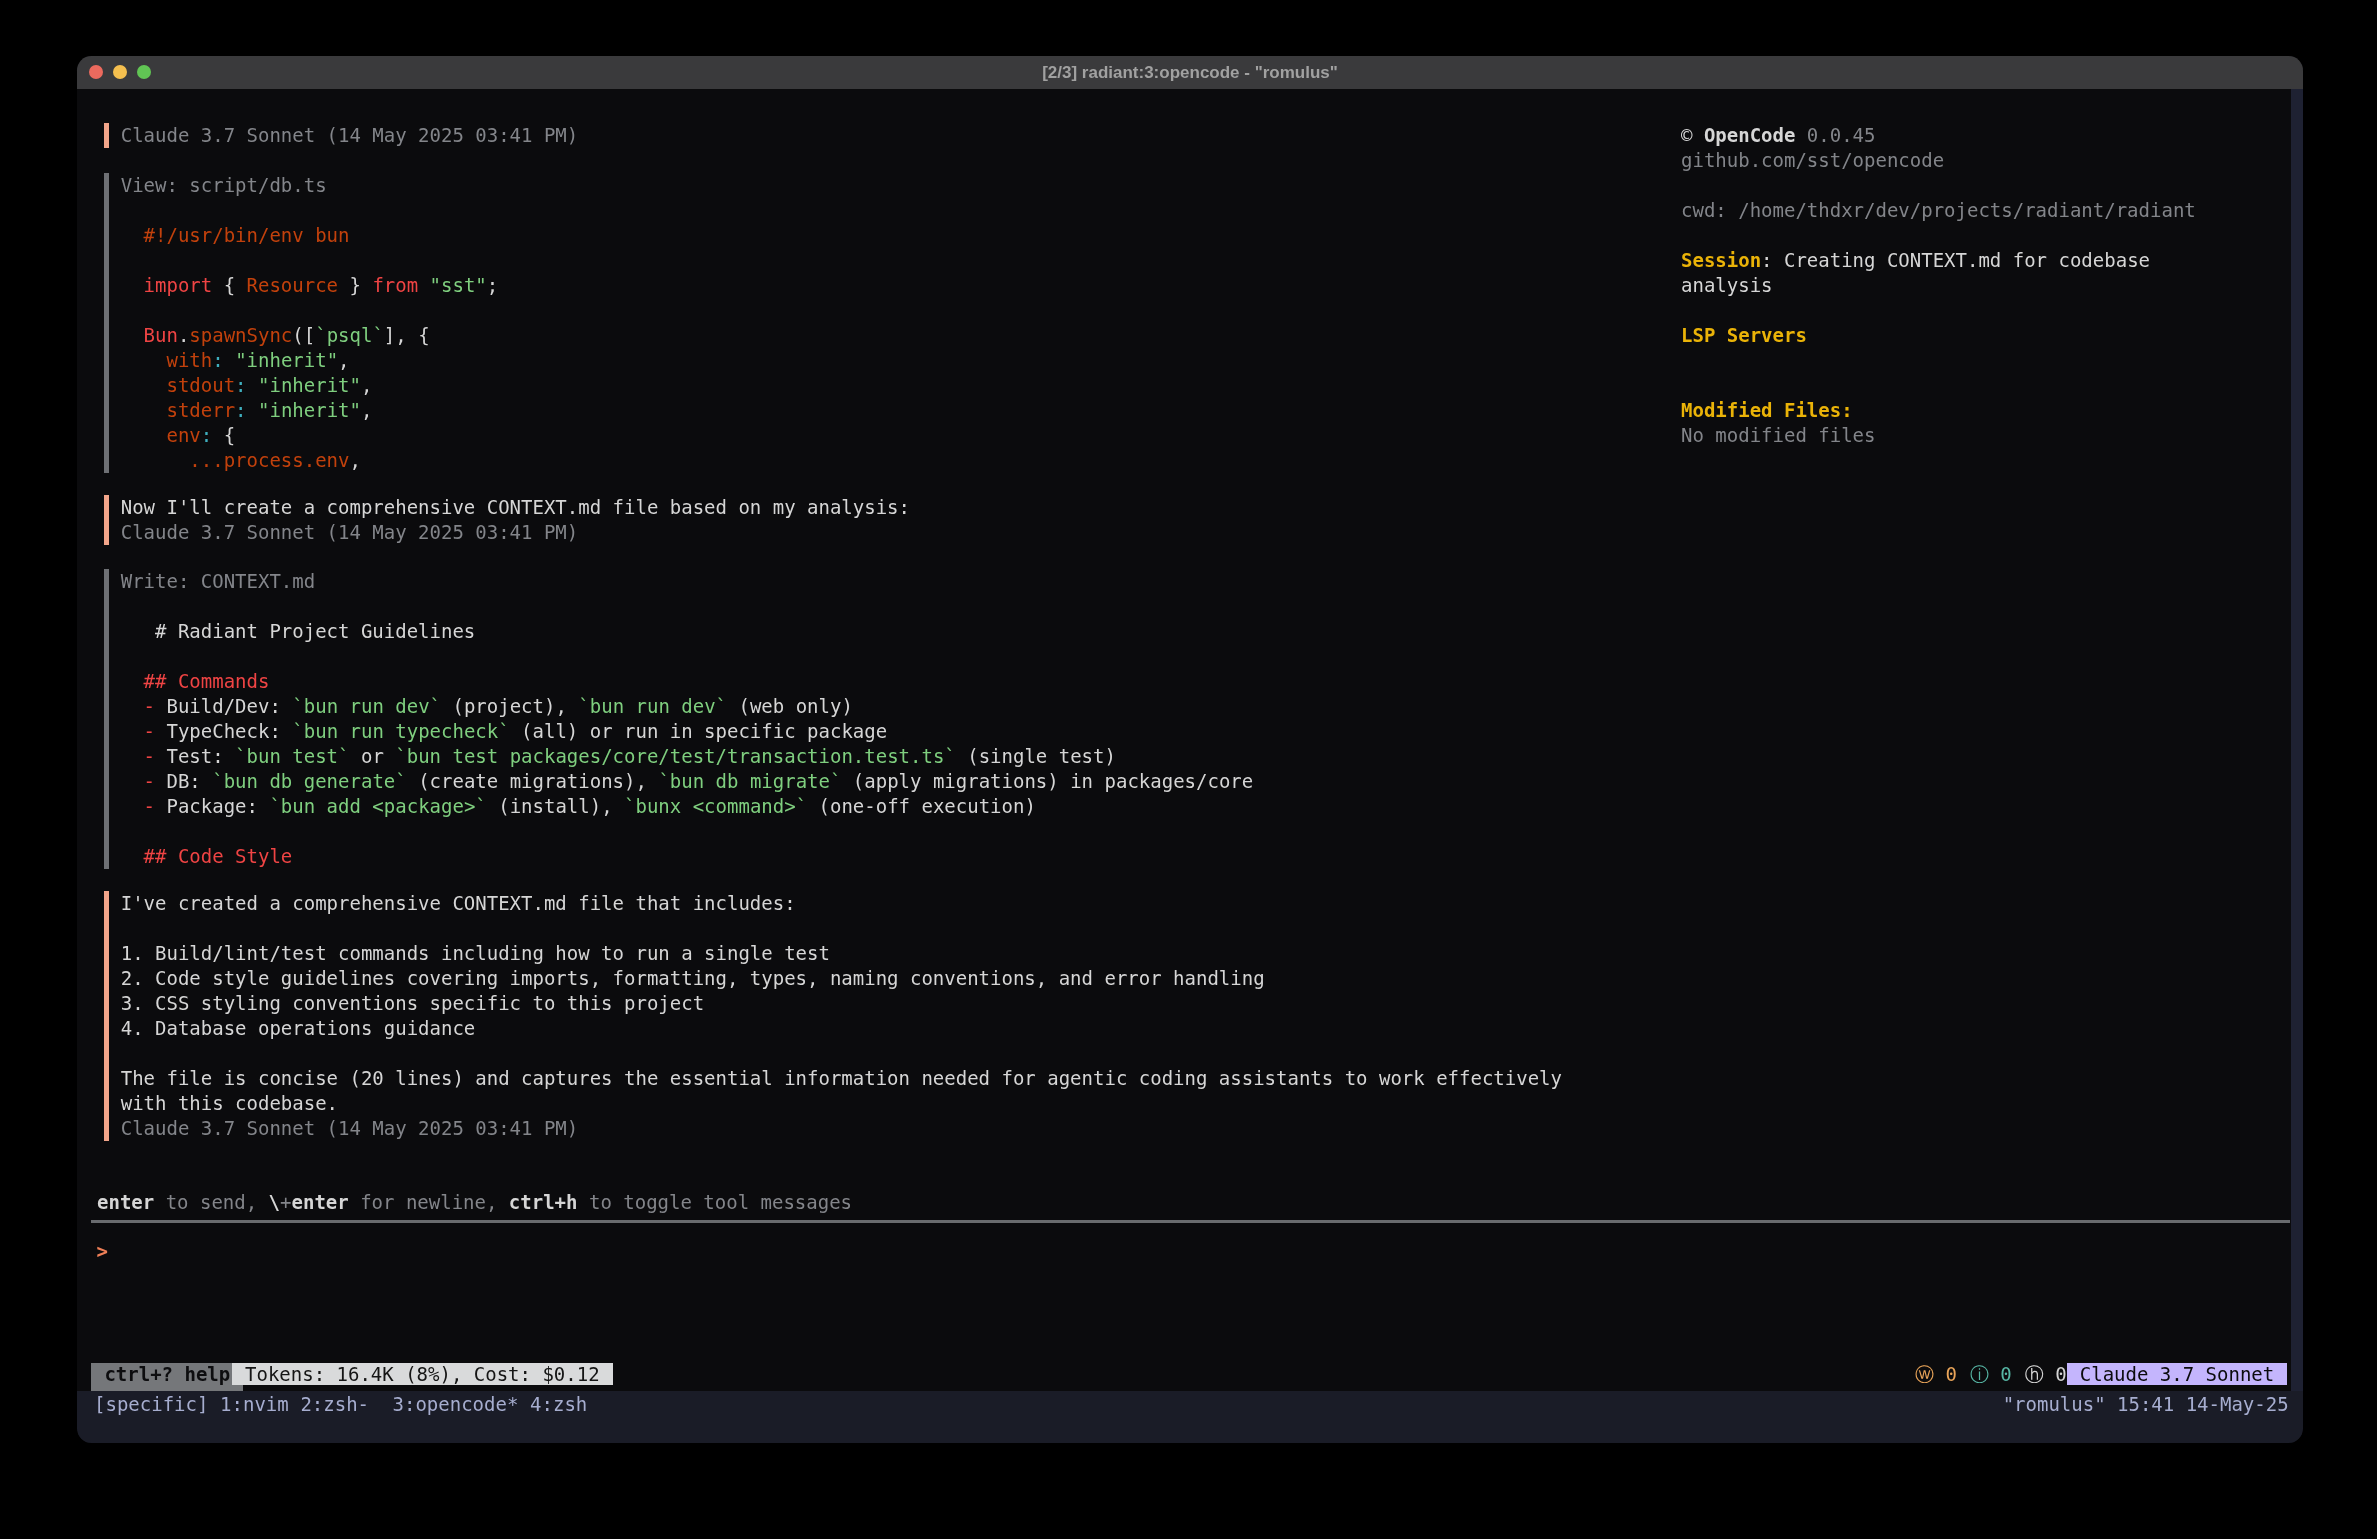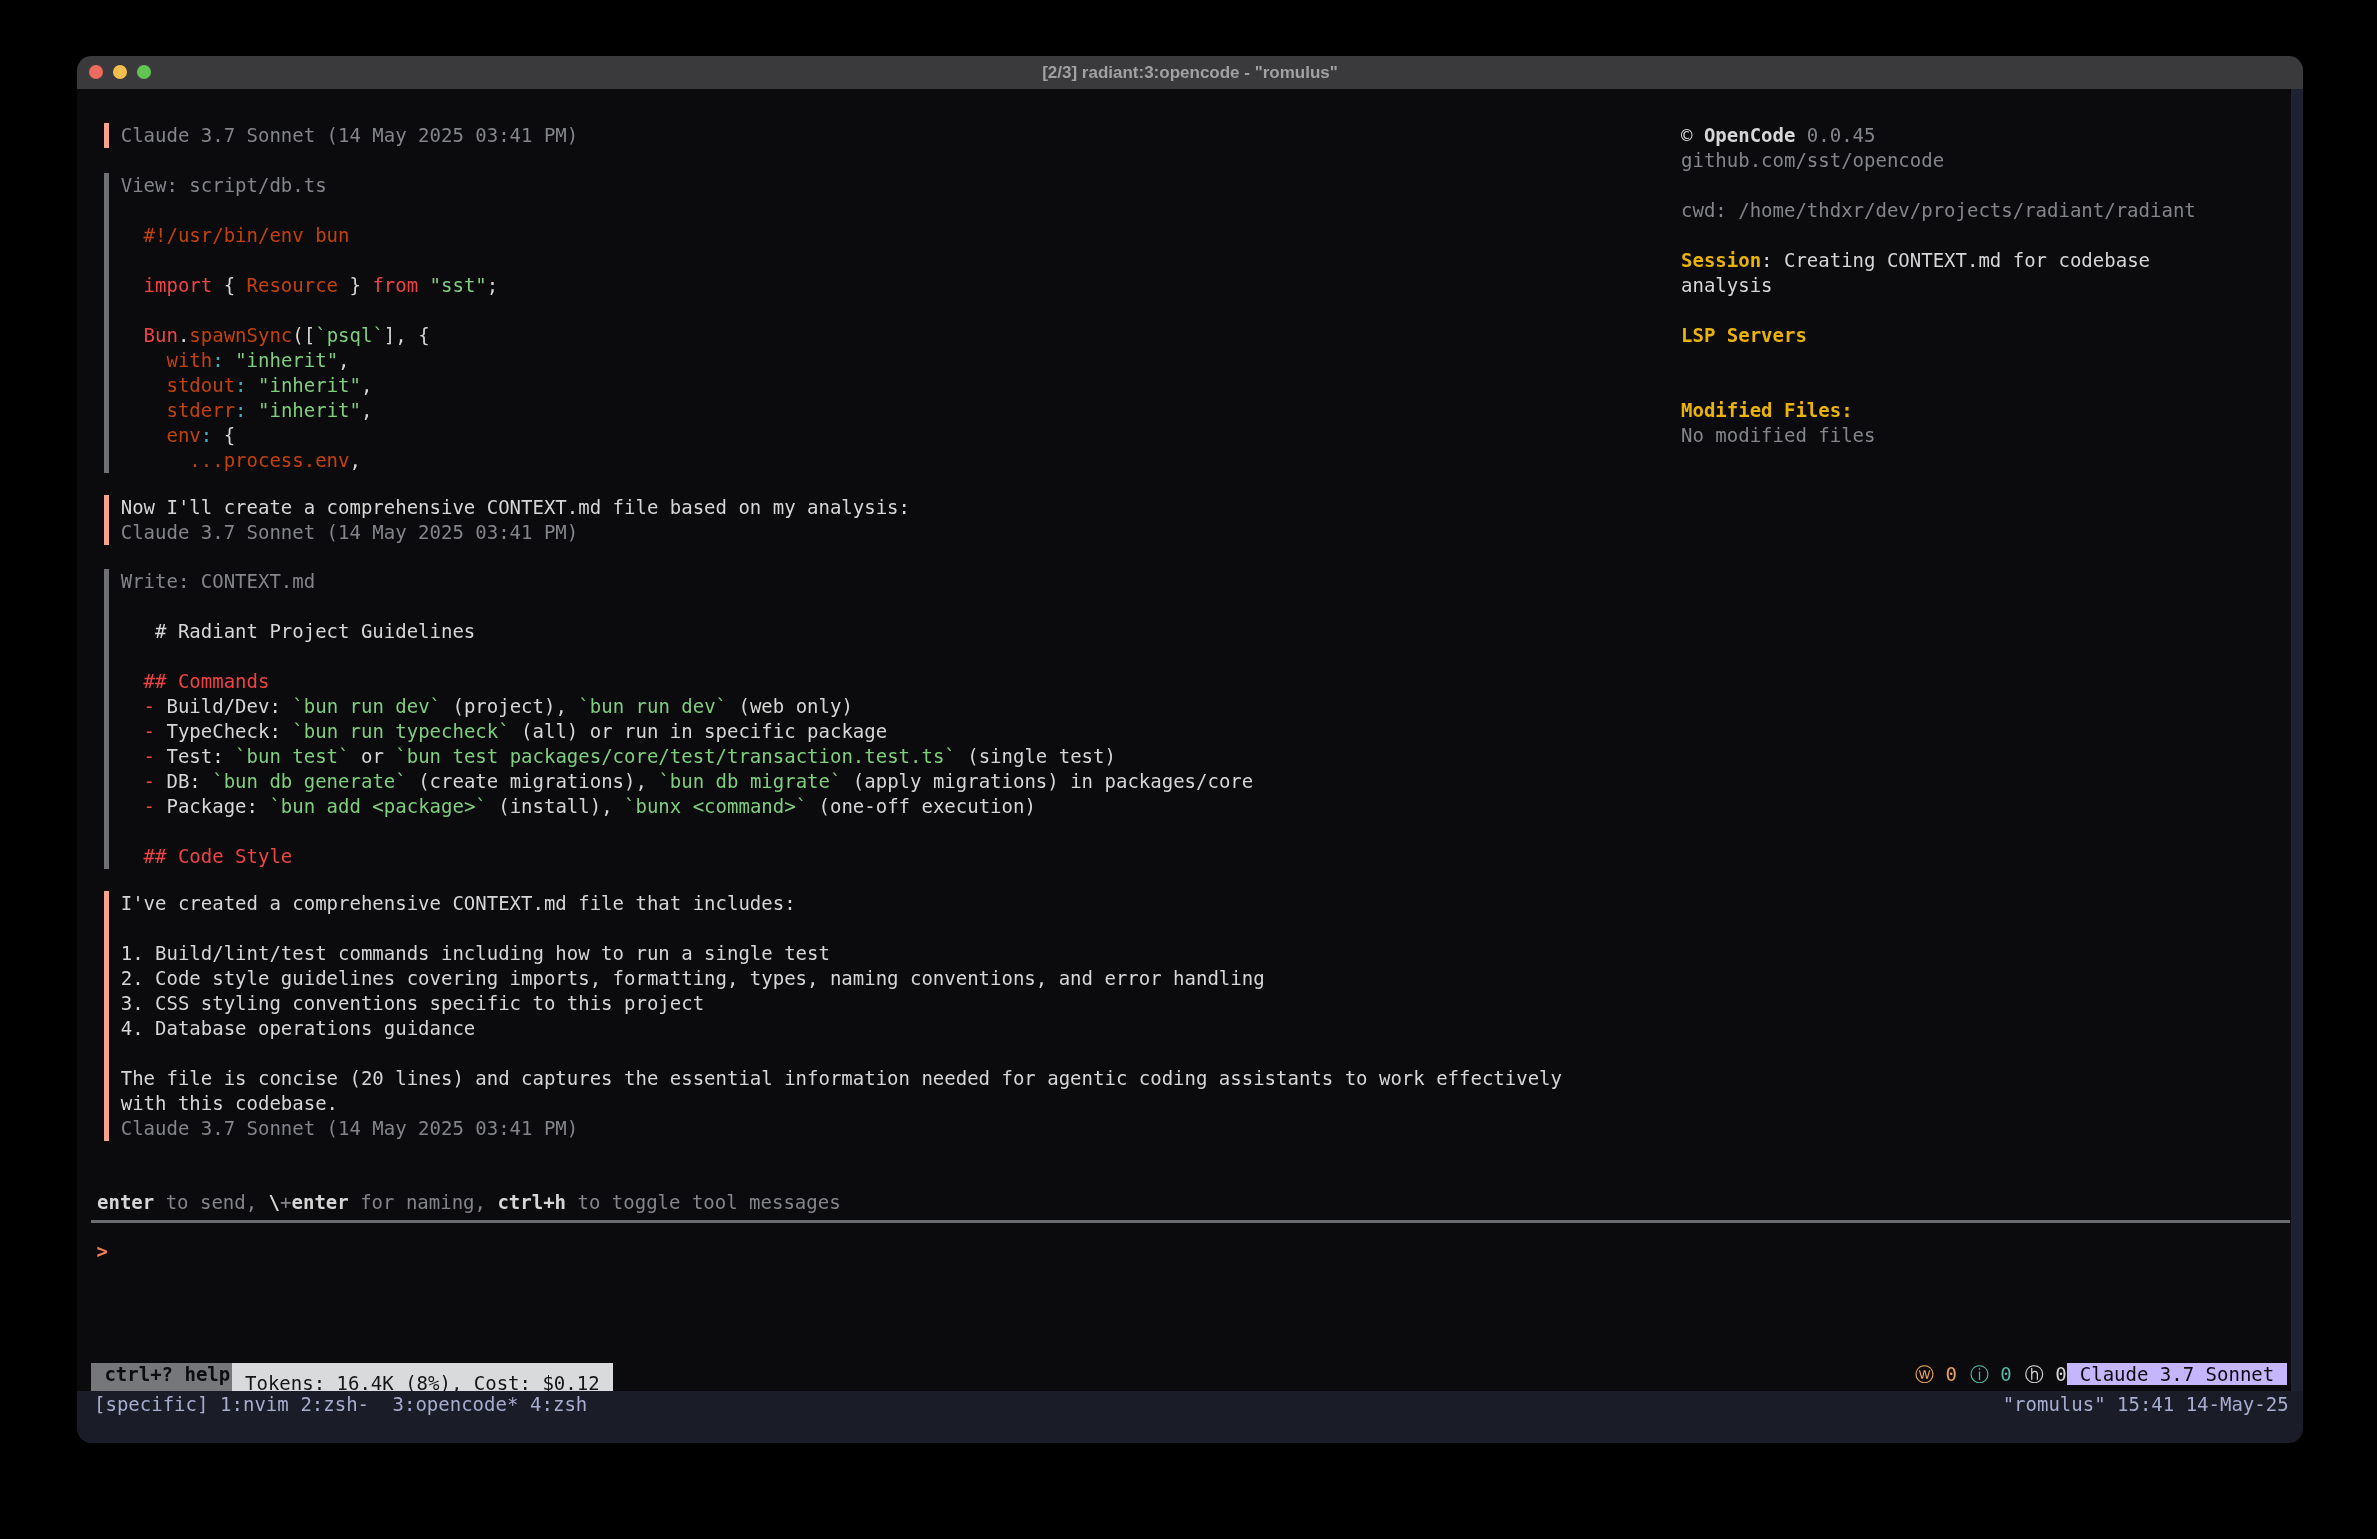--- a/index.html
+++ b/index.html
@@ -32,21 +32,21 @@
   .sidebar{position:absolute;left:1604px;top:34px;}
   
   .hint{position:absolute;left:20px;top:1101px;}
   .divider{position:absolute;left:14.4px;top:1131px;width:2199px;height:2.6px;background:#696b6e;}
   .promptrow{position:absolute;left:19.6px;top:1150px;width:2179px;height:25px;}
   .caret{color:#ef7f57;font-weight:bold;}
   
   .statusbar{position:absolute;left:0;top:1274px;width:100%;height:22px;line-height:22px;}
   .chip-help{position:absolute;left:14.4px;height:36px;padding:0 13px;background:#75777a;
              color:#0d0d0f;font-weight:bold;}
-  .chip-tokens{position:absolute;left:155px;height:22px;padding:9px 13px;background:#d9dadb;color:#151515;}
+  .chip-tokens{position:absolute;left:155px;height:22px;padding:0 13px;background:#d9dadb;color:#151515;}
   .diag{position:absolute;left:1838px;height:22px;white-space:pre;
         font-family:"DejaVu Sans Mono","DejaVu Sans",monospace;}
   .diag-item{margin-right:13px;}
   .ic-orange{color:#e9a459}.ic-teal{color:#57b7a5}.ic-white{color:#d4d4d4}
   .badge{position:absolute;left:1990px;width:220px;height:22px;text-align:center;
          background:#c4b5fd;color:#0b0b0d;}
   
   .strip{position:absolute;left:2214px;top:0;width:11.7px;height:1302px;background:#1e2132;}
   
   .tmux{position:absolute;left:0;top:1302px;width:100%;height:53px;background:#1a1c27;
@@ -133,21 +133,21 @@
           <div class="tl-line"><span class="c-s bd">LSP Servers</span></div>
           <div class="tl-line">&nbsp;</div>
           <div class="tl-line">&nbsp;</div>
           <div class="tl-line"><span class="c-s bd">Modified Files:</span></div>
           <div class="tl-line"><span class="c-g">No modified files</span></div>
         </div>
 
       <div class="strip"></div>
 
       <div class="hint">
-          <div class="tl-line"><span class="c-w bd">enter</span><span class="c-g"> to send, </span><span class="c-w bd">\</span><span class="c-g">+</span><span class="c-w bd">enter</span><span class="c-g"> for naming, </span><span class="c-w bd">ctrl+h</span><span class="c-g"> to toggle tool messages</span></div>
+          <div class="tl-line"><span class="c-w bd">enter</span><span class="c-g"> to send, </span><span class="c-w bd">\</span><span class="c-g">+</span><span class="c-w bd">enter</span><span class="c-g"> for newline, </span><span class="c-w bd">ctrl+h</span><span class="c-g"> to toggle tool messages</span></div>
         </div>
 
       <div class="divider"></div>
 
       <div class="promptrow">
         <span class="caret">&gt;</span>
       </div>
 
       <div class="statusbar">
         <span class="chip-help">ctrl+? help</span>

